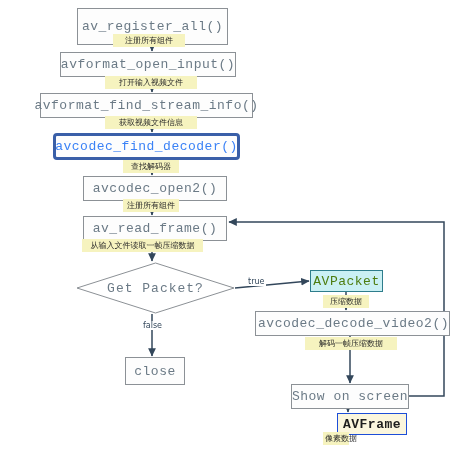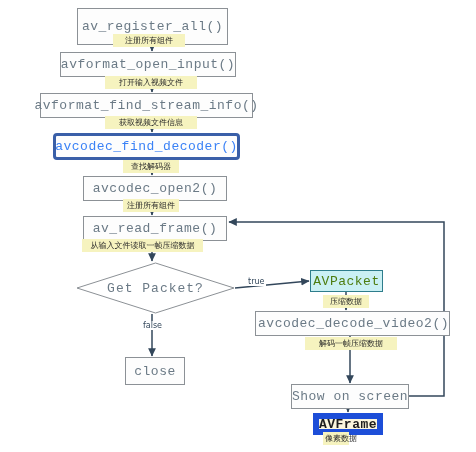--- a/index.html
+++ b/index.html
@@ -47,25 +47,26 @@
     color: #3b82f6;
   }
   .node.packet {
     background: #caf0f4;
     border: 1px solid #2e7d8c;
     color: #4d7c0f;
     font-size: 13px;
   }
   .node.frame {
     background: #fbf6dd;
-    border: 6px solid #1d4ed8;
+    border: 1px solid #1d4ed8;
     color: #1d1d1d;
     font-weight: bold;
     font-size: 13px;
     font-family: "Liberation Mono", monospace;
+    margin-left: 24px;
   }
   .node.terminal {
     font-size: 13px;
   }
   .label {
     position: absolute;
     box-sizing: border-box;
     background: #f6f3bf;
     color: #2a2a2a;
     font-size: 8px;

